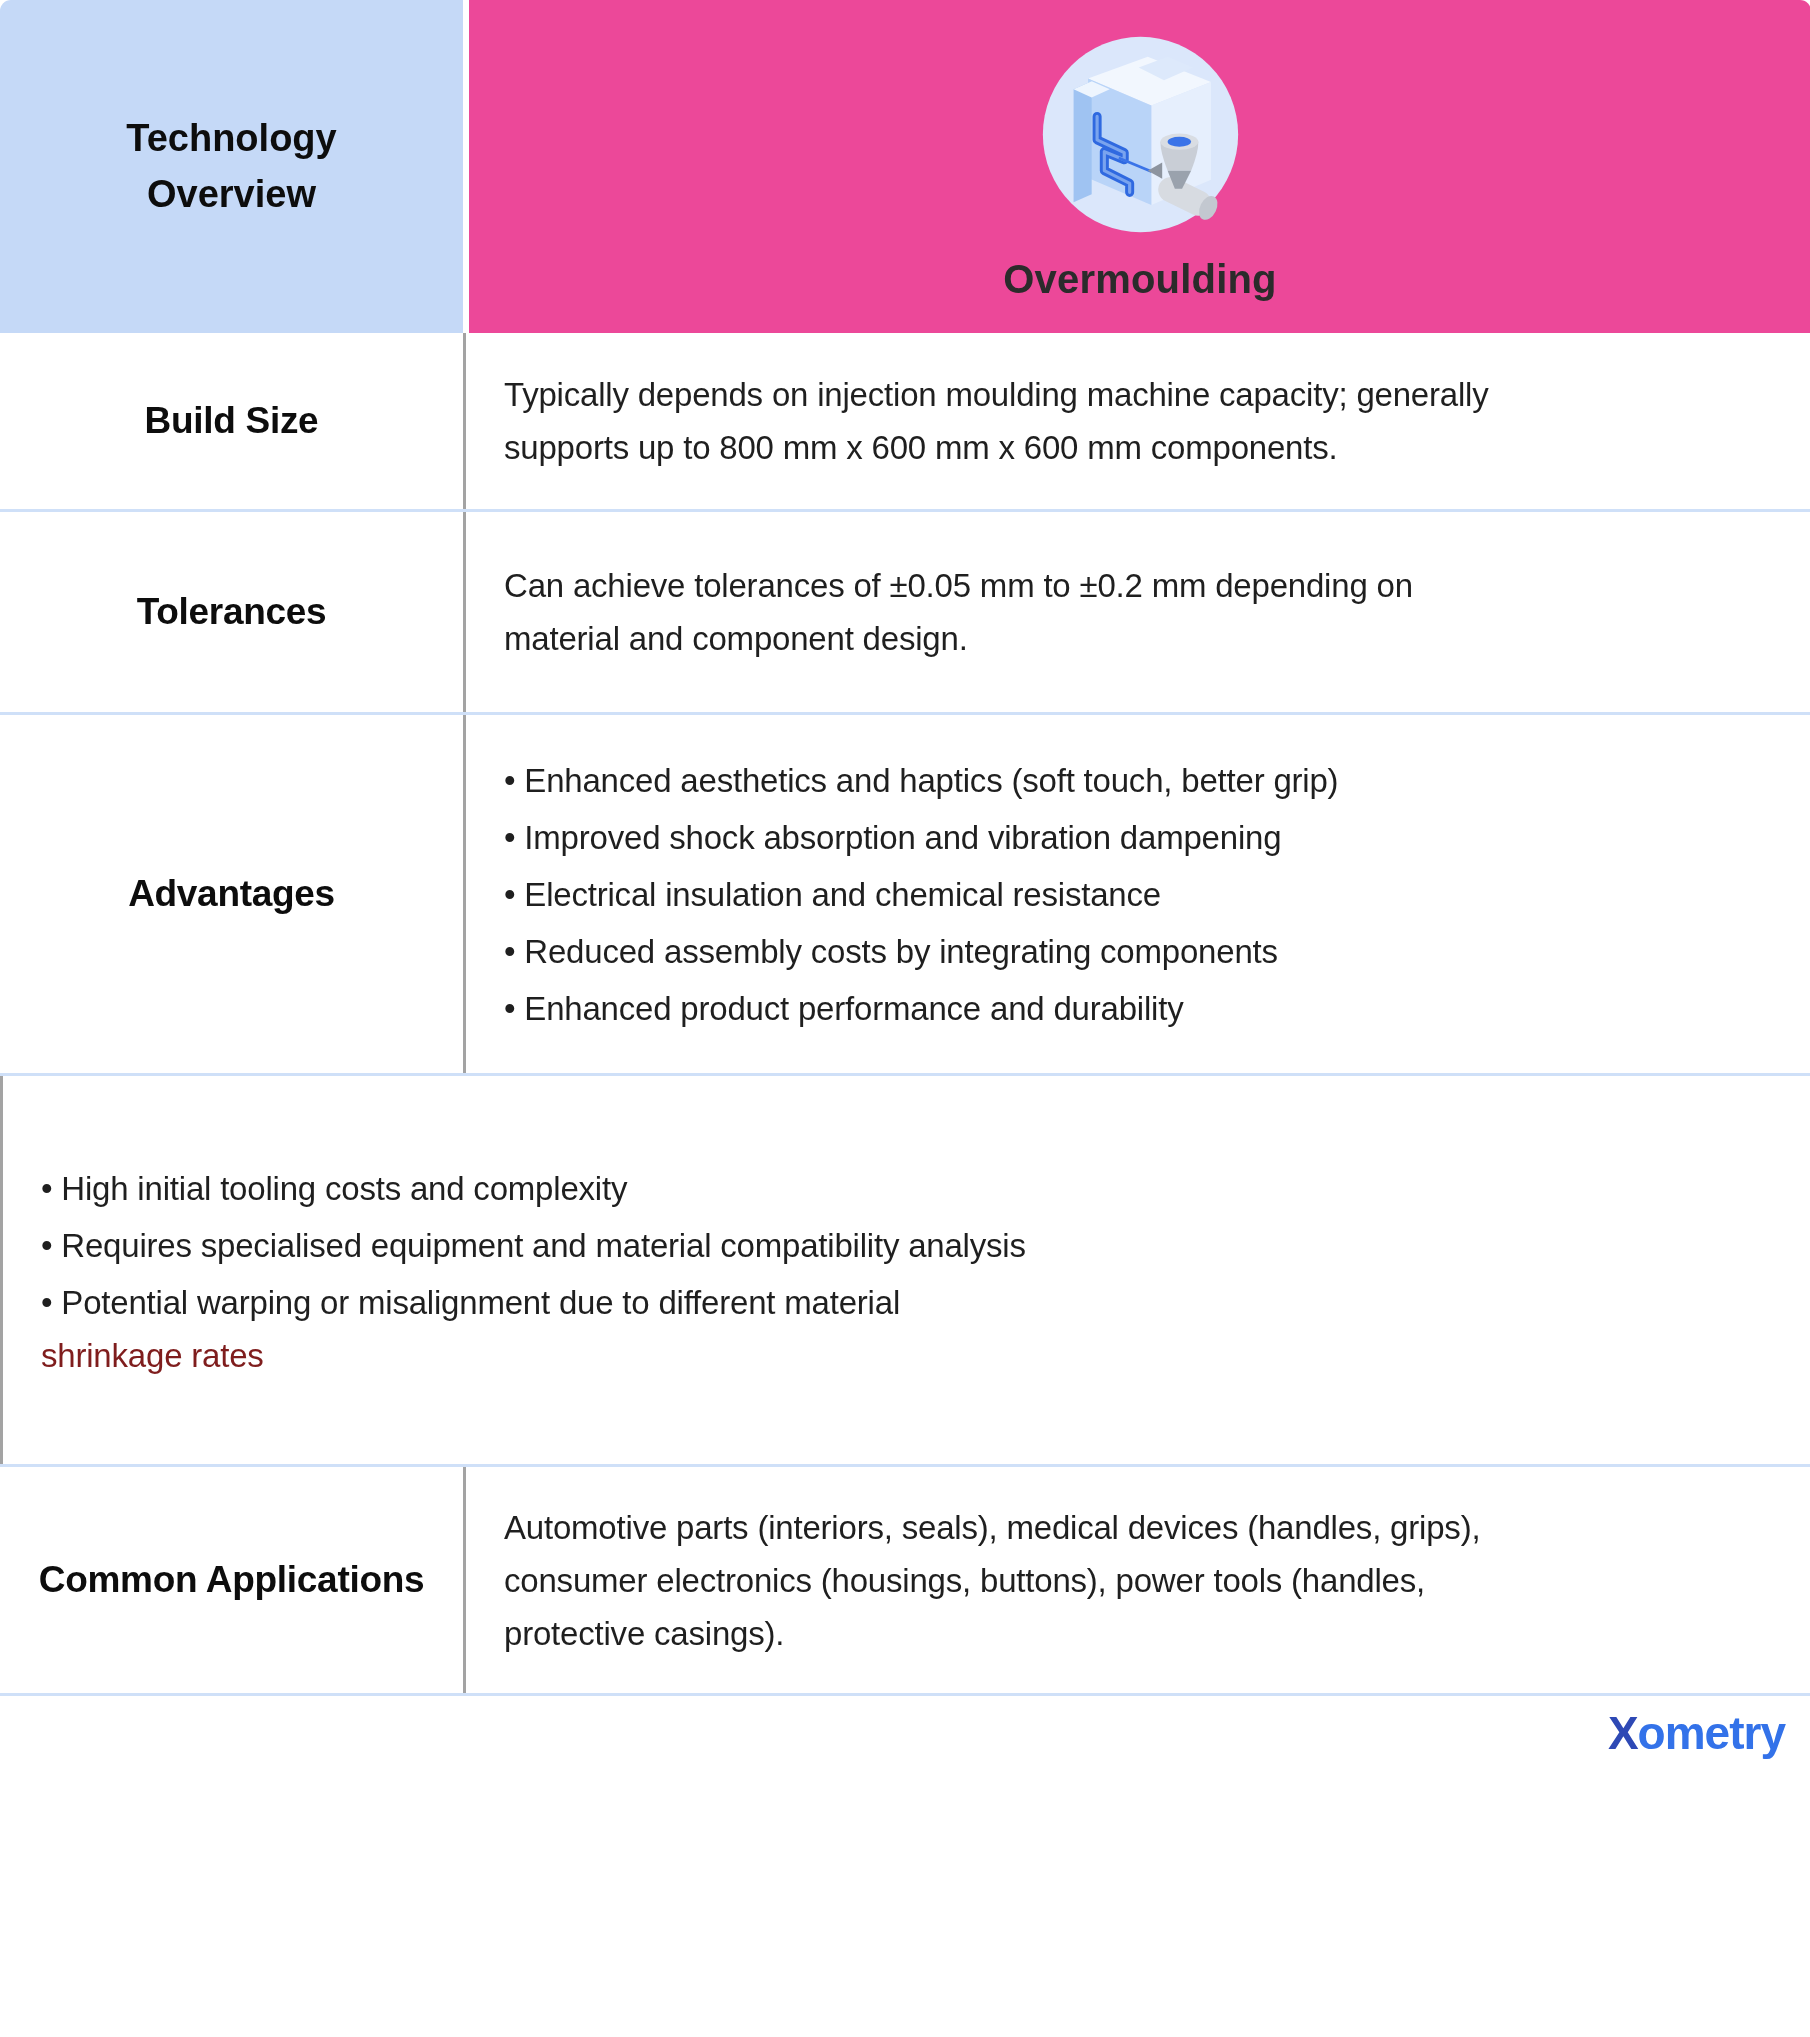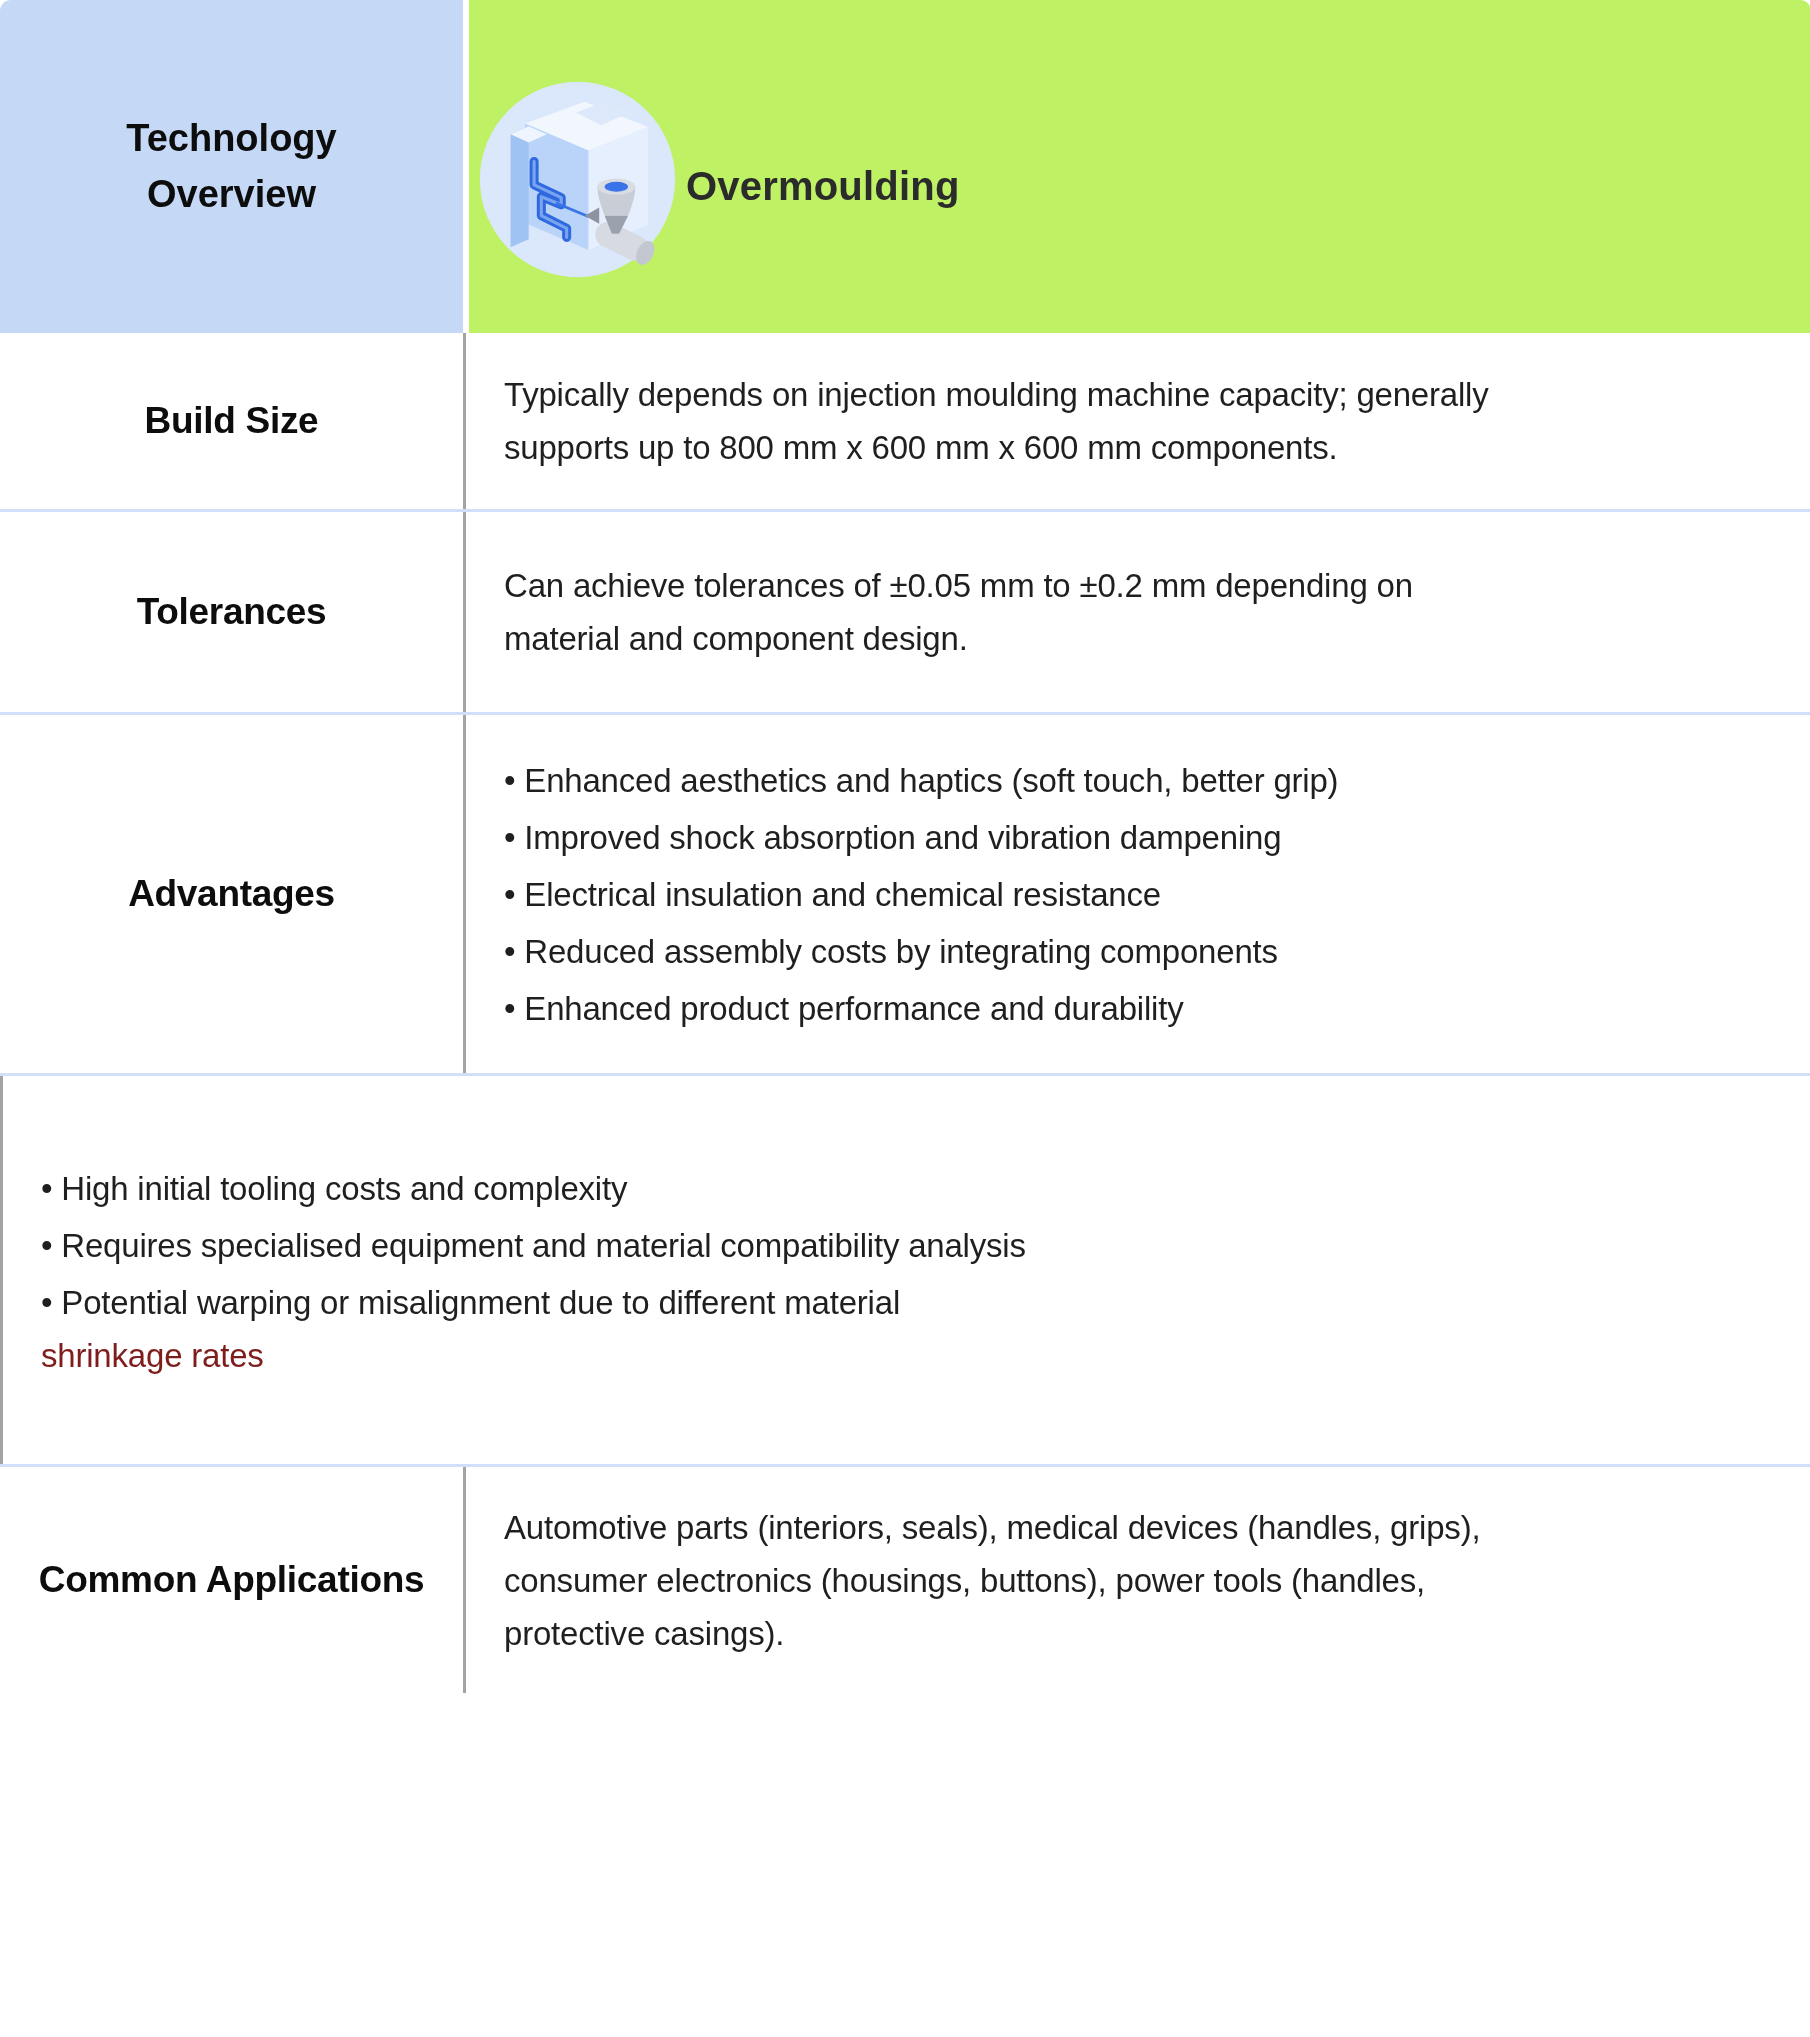--- a/index.html
+++ b/index.html
@@ -12,22 +12,22 @@
   .header-left {
     width:463px; flex:none; background:#c5d9f7;
     display:flex; align-items:center; justify-content:center;
   }
   .header-left-title {
     font-size:38px; font-weight:bold; color:#0d0d0d; text-align:center;
     line-height:1.45; max-width:289px;
   }
   .header-gap { width:6px; flex:none; background:#ffffff; }
   .header-right {
-    flex:1; background:#bef264;
-    display:flex; flex-direction:row; align-items:center;
+    flex:1; background:#ec4899;
+    display:flex; flex-direction:column; align-items:center;
     padding-top:26px;
   }
   .icon-wrap { width:217px; height:217px; flex:none; }
   .tech-title {
     margin-top:14px; font-size:40px; font-weight:bold; color:#2b2b2b;
     letter-spacing:0.2px;
   }
 
   
   .trow { display:flex; border-top:3px solid #cfe0f8; }
@@ -162,15 +162,20 @@
     <div class="label-cell">
       <div class="label-text">Common Applications</div>
     </div>
     <div class="content-cell">
       <div class="line">Automotive parts (interiors, seals), medical devices (handles, grips),</div>
       <div class="line">consumer electronics (housings, buttons), power tools (handles,</div>
       <div class="line">protective casings).</div>
     </div>
   </div>
 
+  <div class="footer">
+    <div class="logo">
+      <span class="logo-x">X</span><span class="logo-rest">ometry</span>
+    </div>
+  </div>
 
 </div>
 
 
 </body></html>

